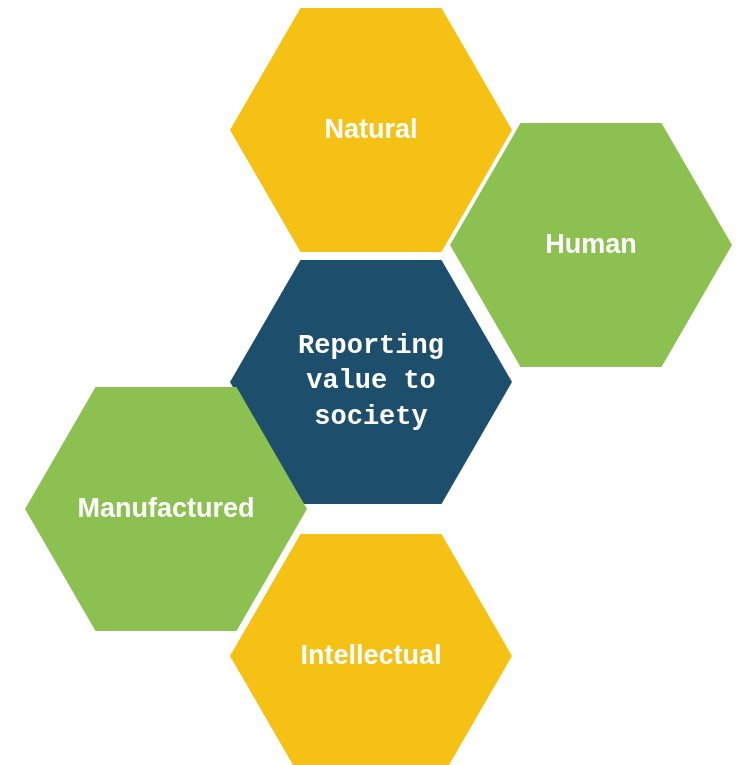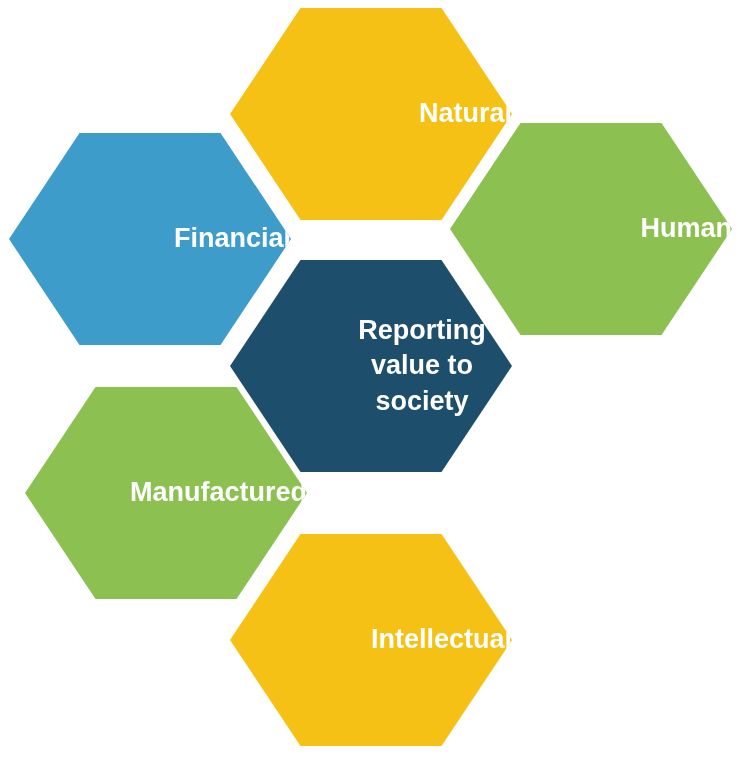--- a/index.html
+++ b/index.html
@@ -11,57 +11,55 @@
   .diagram {
     position: relative;
     width: 742px;
     height: 765px;
     background: #ffffff;
     overflow: hidden;
   }
   .hex {
     position: absolute;
     width: 282px;
-    height: 212px;
+    height: 244px;
     clip-path: polygon(25% 0%, 75% 0%, 100% 50%, 75% 100%, 25% 100%, 0% 50%);
     display: flex;
     align-items: center;
-    justify-content: flex-end;
+    justify-content: center;
     text-align: center;
   }
   .hex-label {
     color: #ffffff;
     font-weight: 700;
     font-size: 27px;
     line-height: 1.32;
     max-width: 195px;
   }
   .hex-label.narrow {
     max-width: 180px;
+    font-family: Liberation Mono, monospace;
   }
   .pos-top          { left: 230px; top: 8px; }
   .pos-top-left     { left: 9px;   top: 133px; }
   .pos-top-right    { left: 450px; top: 123px; }
   .pos-center       { left: 230px; top: 260px; }
   .pos-bottom-left  { left: 25px;   top: 387px; }
   .pos-bottom-right { left: 450px; top: 387px; }
   .pos-bottom       { left: 230px; top: 514px; margin-top: 20px; }
 </style>
 </head>
 <body>
 
 <div class="diagram">
 
   <div class="hex pos-top" style="background: rgb(245, 193, 20);">
     <div class="hex-label">Natural</div>
   </div>
 
-  <div class="hex pos-top-left" style="background: rgb(61, 156, 201);">
-    <div class="hex-label">Financial</div>
-  </div>
 
   <div class="hex pos-top-right" style="background: rgb(140, 192, 81);">
     <div class="hex-label">Human</div>
   </div>
 
   <div class="hex pos-center" style="background: rgb(29, 78, 107);">
     <div class="hex-label narrow">Reporting value to society</div>
   </div>
 
   <div class="hex pos-bottom-left" style="background: rgb(140, 192, 81);">

